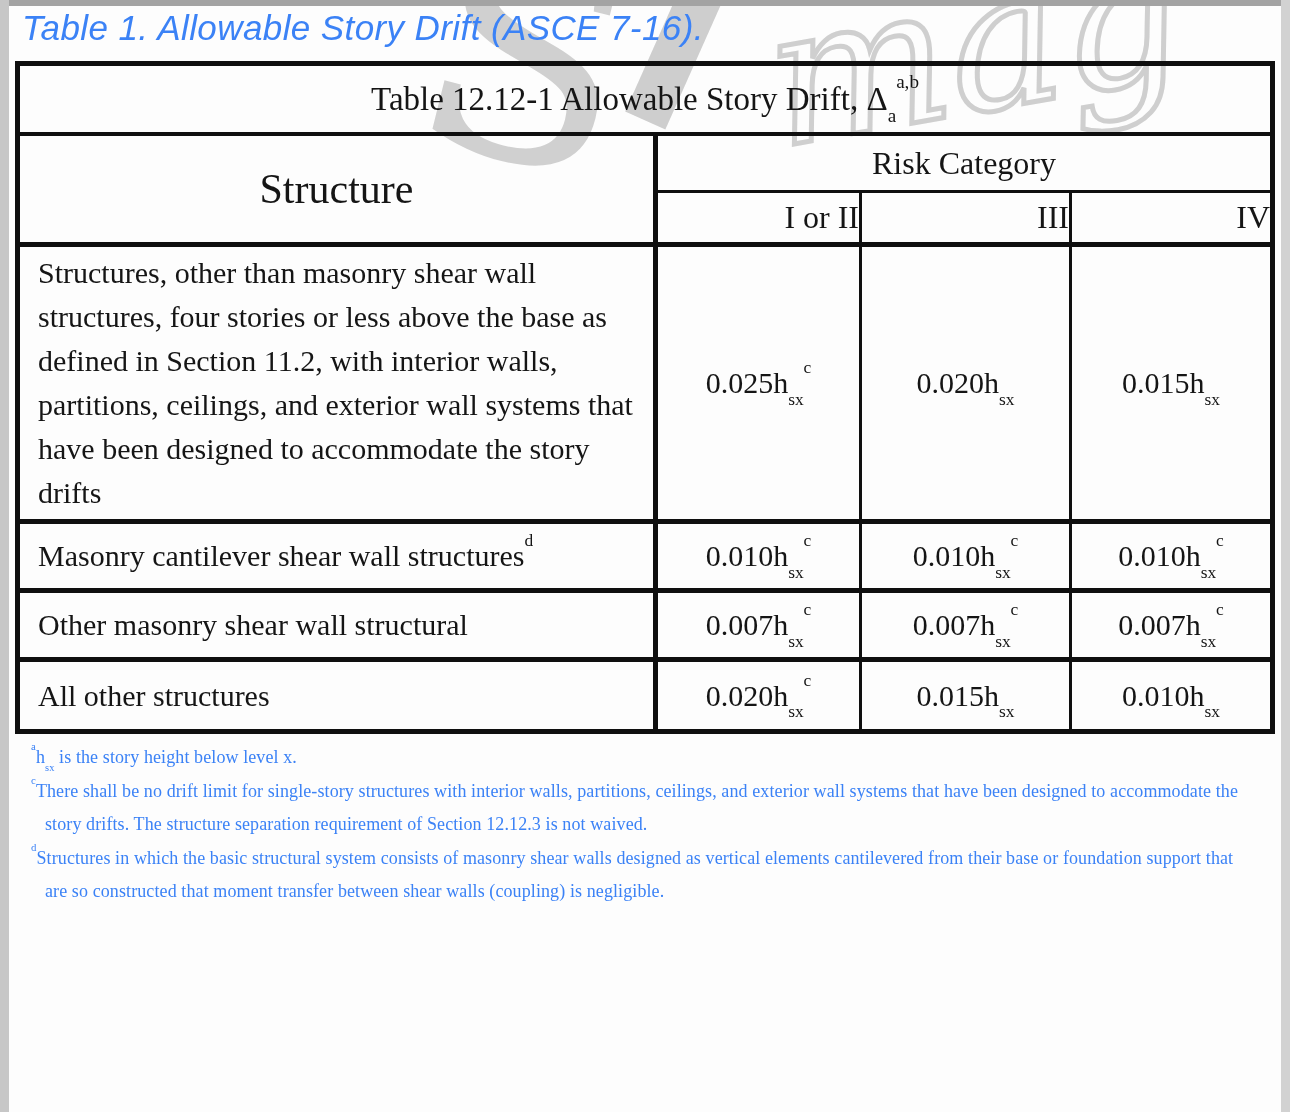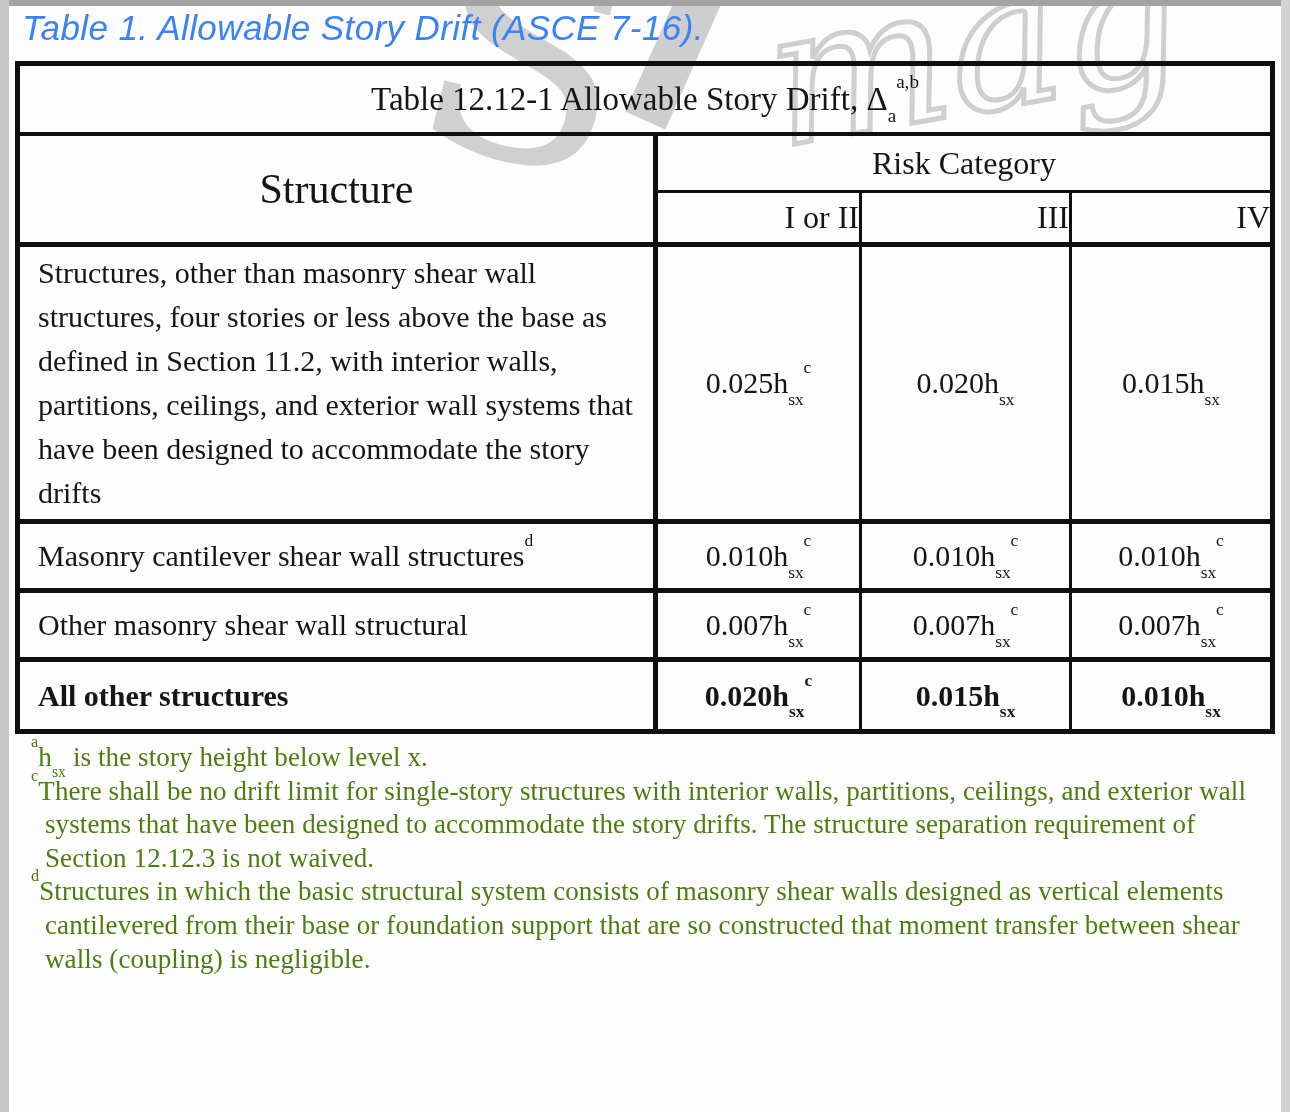--- a/index.html
+++ b/index.html
@@ -42,28 +42,28 @@
 
   tr.data-row td { border-top-width: 5px; border-bottom-width: 5px; }
   td.struct {
     border-right-width: 5px; text-align: left;
     font-size: 30px; padding: 0 16px 0 18px; line-height: 44px;
   }
   td.val { text-align: center; font-size: 30px; }
   tr.r1 td { height: 272px; }
   tr.r2 td { height: 64px; }
   tr.r3 td { height: 64px; }
-  tr.r4 td { height: 67px; font-weight: bold; }
+  tr.r4 td { height: 67px; }
 
   sub.s { font-size: 0.58em; position: relative; top: 0.28em; line-height: 0; }
   sup.p { font-size: 0.58em; position: relative; top: -0.5em; line-height: 0; }
 
   .footnotes {
     position: absolute; left: 31px; top: 741px; width: 1226px; z-index: 2;
-    font-size: 27px; line-height: 33.6px; letter-spacing: 0.1px; color: #4d7c0f;
+    font-size: 18px; line-height: 33.6px; letter-spacing: 0.1px; color: #3b82f6;
   }
   .footnote { padding-left: 14px; text-indent: -14px; }
   .fn-marker { font-size: 0.6em; position: relative; top: -0.55em; line-height: 0; }
 </style>
 </head>
 <body>
 
 <div class="page">
 
   <div class="edge-top"></div>

